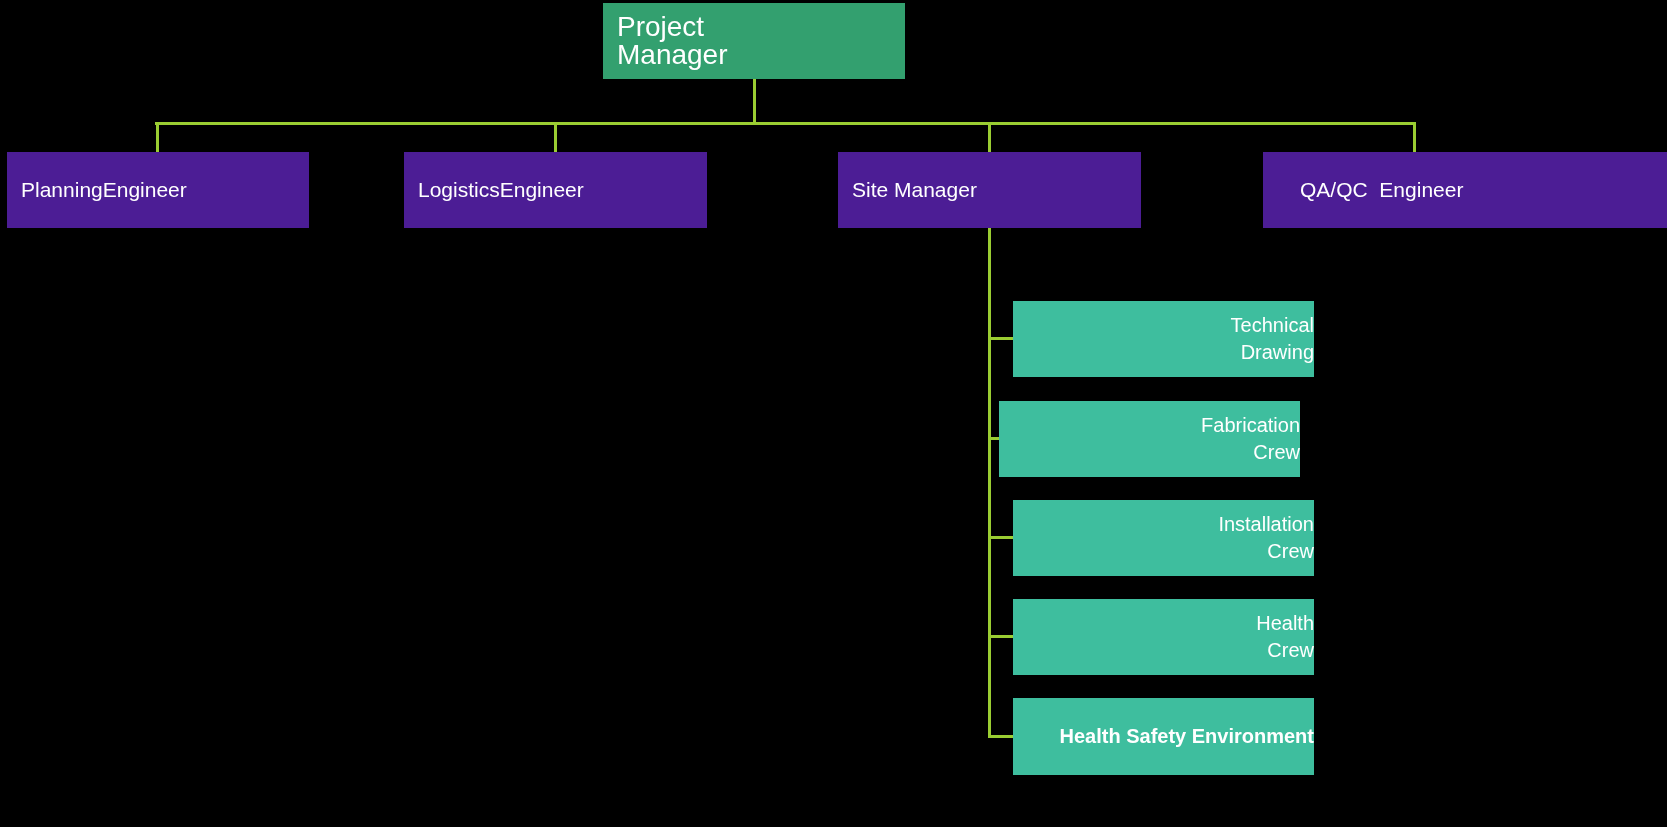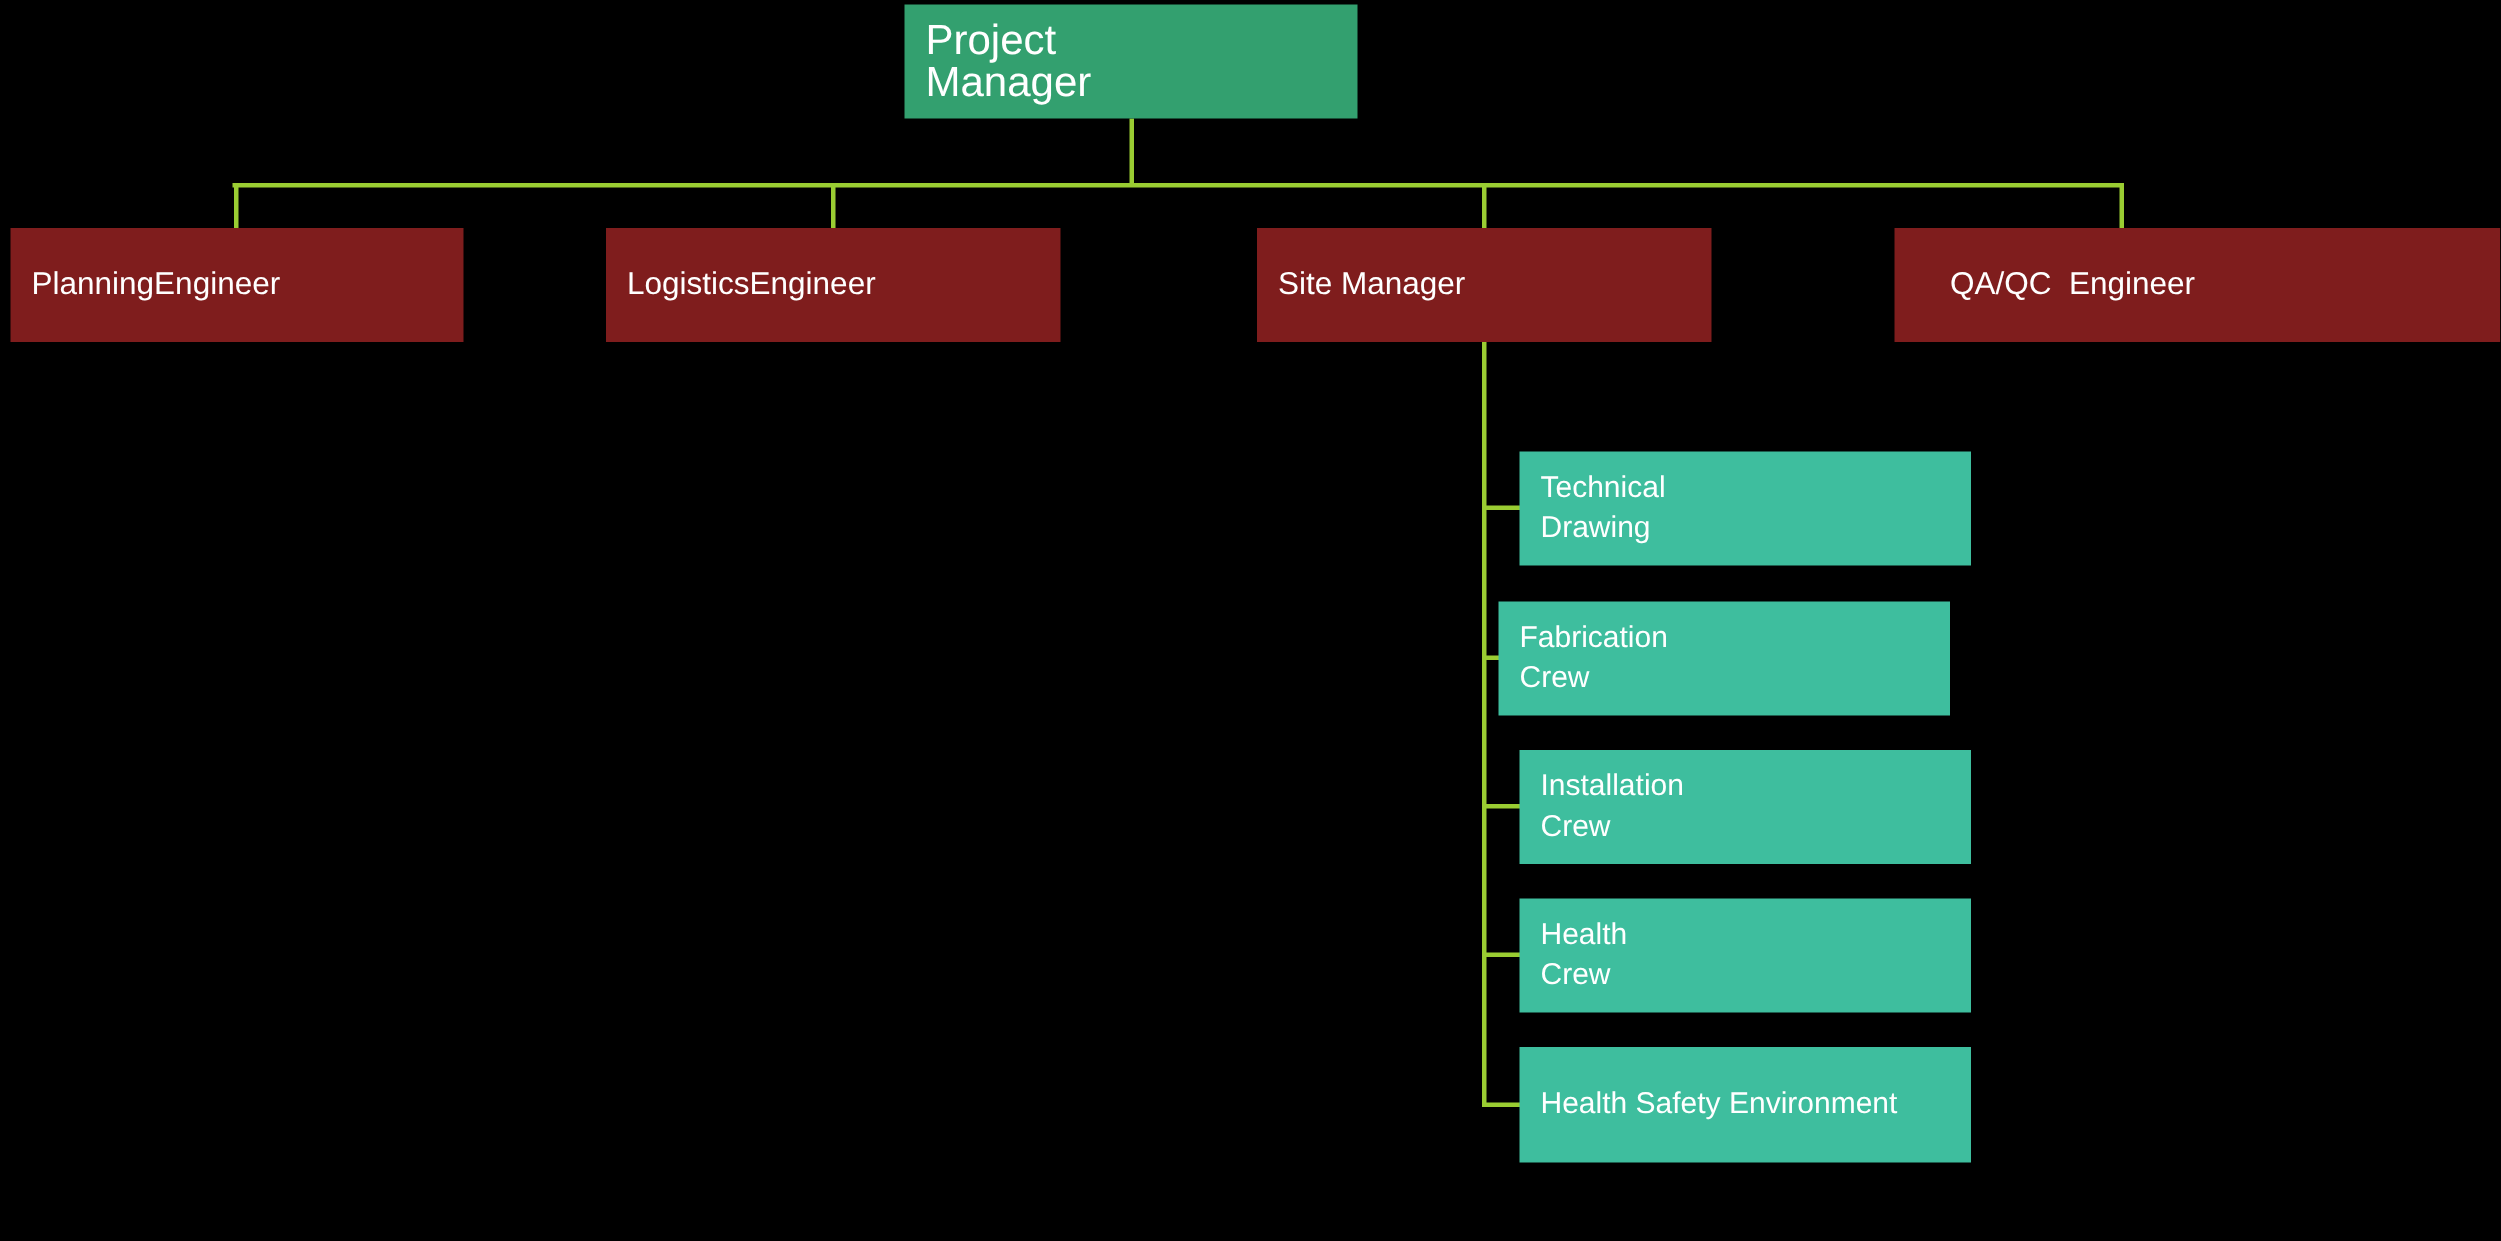--- a/index.html
+++ b/index.html
@@ -36,32 +36,33 @@
   
   .node.level-root {
     background: #33a06f;
     padding-left: 14px;
     font-size: 28px;
     line-height: 28px;
   }
 
   
   .node.level-one {
-    background: #7f1d1d;
+    background: #4c1d95;
     padding-left: 14px;
     font-size: 21px;
     line-height: 28px;
   }
 
   
   .node.level-two {
     background: #3ebe9e;
     padding-left: 14px;
     font-size: 20px;
     line-height: 27px;
+    align-items: flex-end;
   }
 
   
   .connector {
     position: absolute;
     background: #9acd32;
     z-index: 1;
   }
   .connector.h { height: 3px; }
   .connector.v { width: 3px; }
@@ -122,17 +123,17 @@
   <div class="node level-two" style="left:1013px; top:500px; width:301px; height:76px;">
     <span class="line">Installation</span>
     <span class="line">Crew</span>
   </div>
 
   <div class="node level-two" style="left:1013px; top:599px; width:301px; height:76px;">
     <span class="line">Health</span>
     <span class="line">Crew</span>
   </div>
 
-  <div class="node level-two" style="left:1013px; top:698px; width:301px; height:77px;">
+  <div class="node level-two" style="left:1013px; top:698px; width:301px; height:77px;font-weight:bold;">
     <span class="line">Health Safety Environment</span>
   </div>
 
 </div>
 
 </body></html>

